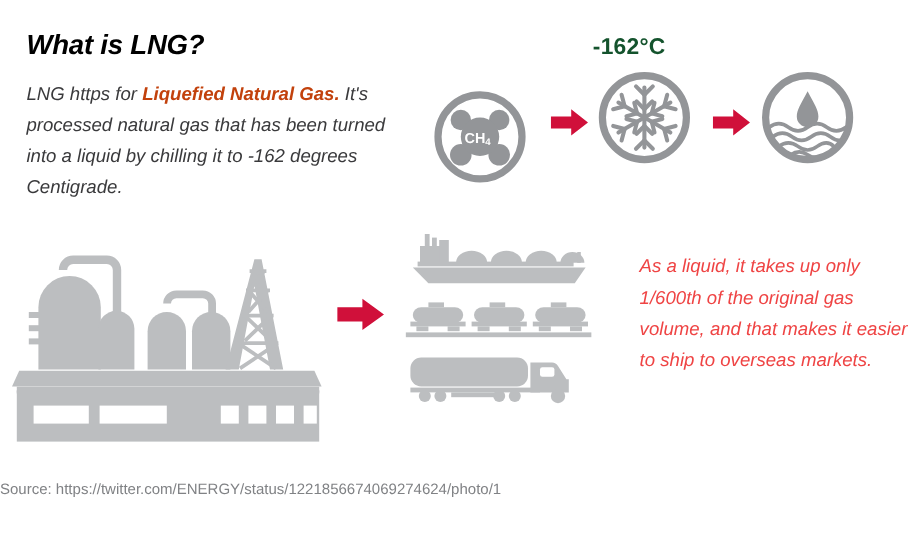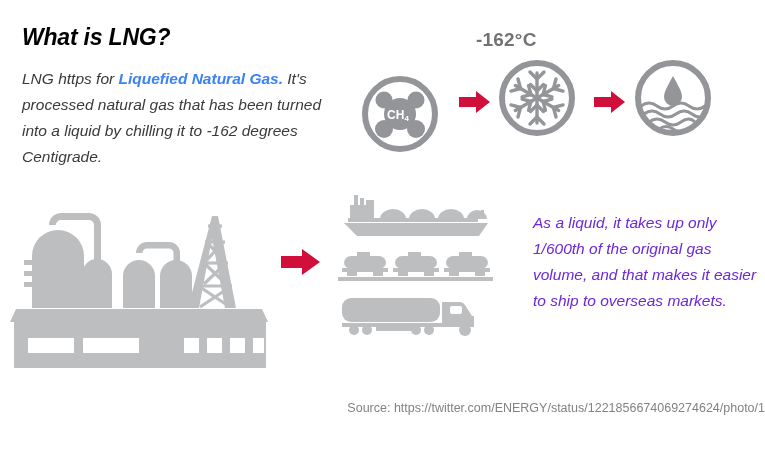--- a/index.html
+++ b/index.html
@@ -17,39 +17,39 @@
     font-size:23px; font-weight:bold; font-style:italic;
     color:#000000; letter-spacing:-0.2px;
   }
 
   
   #intro-text {
     position:absolute; left:22px; top:66px; width:320px;
     font-size:15.5px; font-style:italic; color:#3a3a3c;
     line-height:26px;
   }
-  #intro-text b { font-weight:bold; color:#3b82f6; }
+  #intro-text b { font-weight:bold; color:#c2410c; }
 
   
   #volume-text {
     position:absolute; left:533px; top:210px; width:228px;
-    font-size:15.5px; font-style:italic; color:#6d28d9;
+    font-size:15.5px; font-style:italic; color:#ef4444;
     line-height:26px;
   }
 
   
   #source {
     position:absolute; left:0; top:401px; width:765px;
-    text-align:right; font-size:12.5px; color:#808285;
+    text-align:left; font-size:12.5px; color:#808285;
   }
 
   
   #temp-label {
-    position:absolute; left:476px; top:29px;
-    font-size:19px; font-weight:bold; color:#737373;
+    position:absolute; left:494px; top:29px;
+    font-size:19px; font-weight:bold; color:#14532d;
     letter-spacing:0.2px;
   }
   .proc-icon { position:absolute; }
   #icon-methane { left:360px; top:74px; }
   #icon-snowflake { left:497px; top:58px; }
   #icon-water   { left:633px; top:58px; }
   .arrow-sm { position:absolute; }
   #arrow-1 { left:459px; top:90px; }
   #arrow-2 { left:594px; top:90px; }
 

